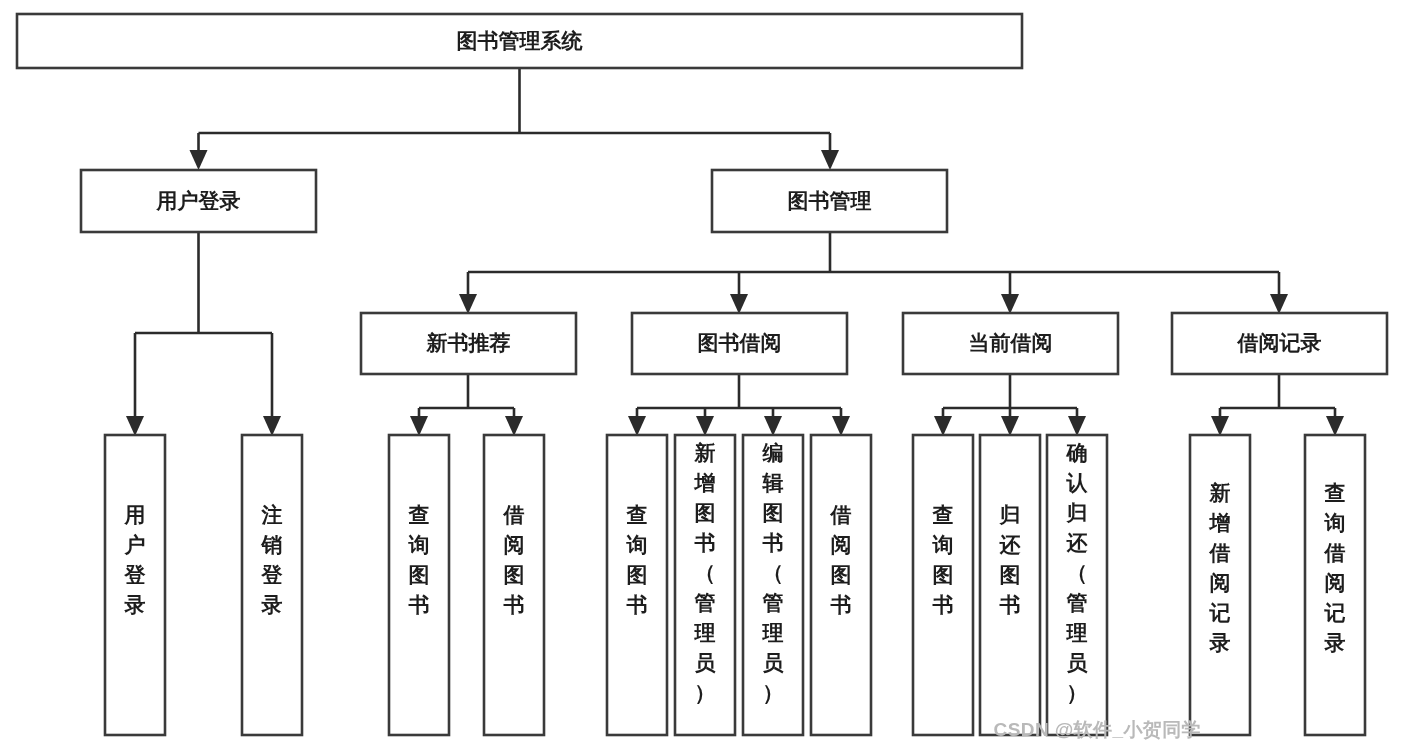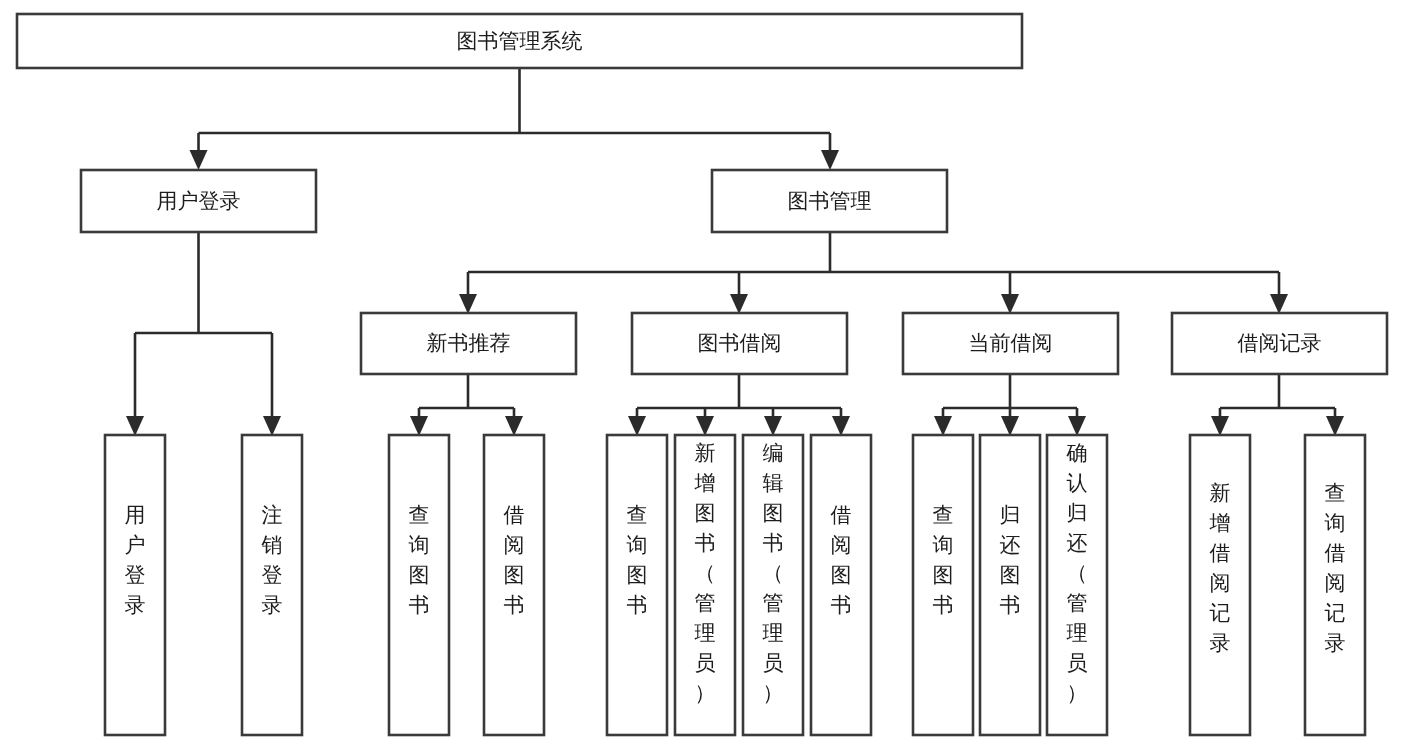--- a/index.html
+++ b/index.html
@@ -11,20 +11,21 @@
     width: 1405px;
     height: 747px;
     font-family: "Liberation Sans", "DejaVu Sans", sans-serif;
     overflow: hidden;
     position: relative;
   }
   #diagram-root {
     position: relative;
     width: 1209px;
     height: 747px;
+    font-weight: bold;
   }
   svg.diagram-canvas {
     position: absolute;
     left: 0;
     top: 0;
     width: 1405px;
     height: 747px;
   }
   .node-box {
     fill: #ffffff;
@@ -247,14 +248,15 @@
       <text class="node-label-vertical" x="1220" y="500"><tspan x="1220" y="500">新</tspan><tspan x="1220" y="530">增</tspan><tspan x="1220" y="560">借</tspan><tspan x="1220" y="590">阅</tspan><tspan x="1220" y="620">记</tspan><tspan x="1220" y="650">录</tspan></text>
     </g>
 
     <g>
       <rect class="node-box" x="1305" y="435" width="60" height="300"></rect>
       <text class="node-label-vertical" x="1335" y="500"><tspan x="1335" y="500">查</tspan><tspan x="1335" y="530">询</tspan><tspan x="1335" y="560">借</tspan><tspan x="1335" y="590">阅</tspan><tspan x="1335" y="620">记</tspan><tspan x="1335" y="650">录</tspan></text>
     </g>
 
   </svg>
 
+  <div class="watermark-text">CSDN @软件_小贺同学</div>
 
 </div>
 
 </body></html>

